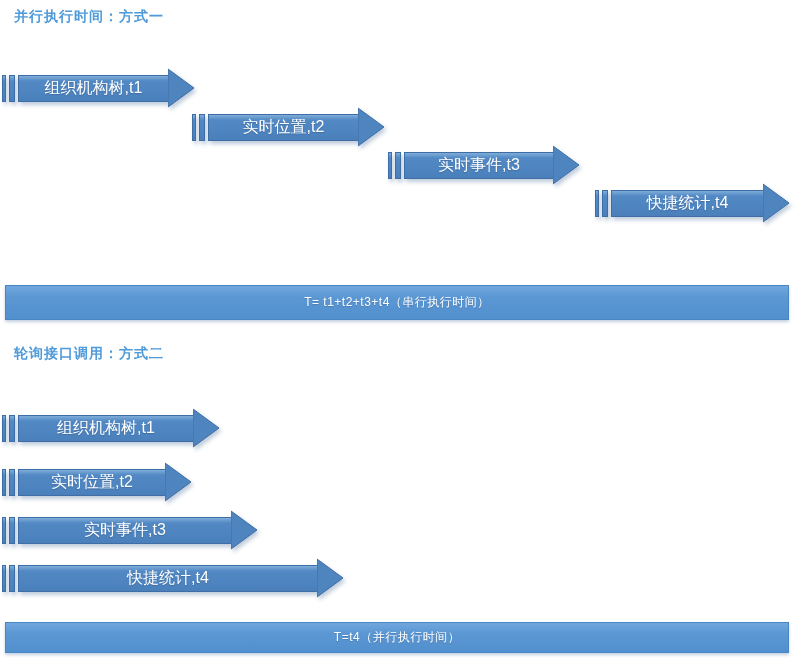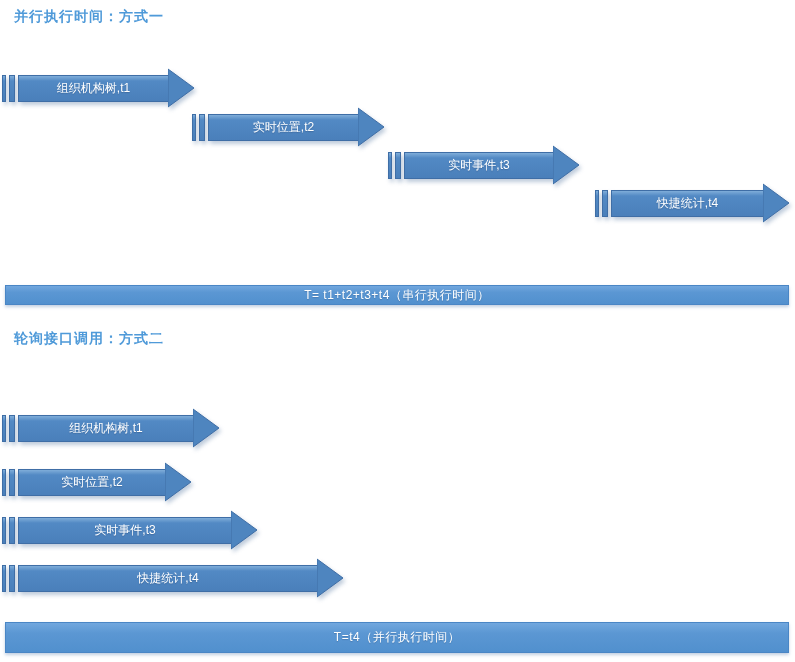--- a/index.html
+++ b/index.html
@@ -13,21 +13,21 @@
   .stage{position:absolute;inset:0;}
   .section-title{
     position:absolute;
     left:14px;
     font-size:14px;
     font-weight:bold;
     color:#4f9ad9;
     letter-spacing:1px;
   }
   #title-1{top:8px;}
-  #title-2{top:330px;text-align:right;}
+  #title-2{top:345px;text-align:right;}
 
   
   .arrow{
     position:absolute;
     display:flex;
     align-items:center;
     height:40px;
     filter:drop-shadow(2px 3px 2px rgba(110,140,175,0.45));
   }
   .stripe{
@@ -46,21 +46,21 @@
     box-sizing:border-box;
     background:linear-gradient(180deg,#7fadd9 0%,#5289c4 20%,#4a7fba 100%);
     border:1px solid #3f6ea6;
     border-right:none;
     display:flex;
     align-items:center;
     justify-content:center;
   }
   .arrow-label{
     color:#ffffff;
-    font-size:12px;
+    font-size:16px;
     white-space:nowrap;
     text-shadow:0 1px 1px rgba(40,70,110,0.35);
   }
   .arrow-head{flex:0 0 auto;display:block;}
   .arrow-head polygon{fill:#4e85bf;stroke:#3f6ea6;stroke-width:1;}
 
   
   #a1-1{left:2px;  top:68px;  width:193px;}
   #a1-2{left:192px;top:107px; width:193px;}
   #a1-3{left:388px;top:145px; width:192px;}
@@ -76,21 +76,21 @@
     left:5px;
     width:784px;
     box-sizing:border-box;
     background:linear-gradient(180deg,#71a7de 0%,#5b97d3 35%,#5190ce 100%);
     border:1px solid #4a86c5;
     box-shadow:0 2px 3px rgba(120,150,190,0.45);
     display:flex;
     align-items:center;
     justify-content:center;
   }
-  #bar-1{top:285px;height:20px;}
+  #bar-1{top:285px;height:35px;}
   #bar-2{top:622px;height:31px;}
   .bar-label{
     color:#ffffff;
     font-size:12px;
     letter-spacing:0.5px;
     white-space:nowrap;
     text-shadow:0 1px 1px rgba(40,70,110,0.3);
   }
 </style>
 </head>

